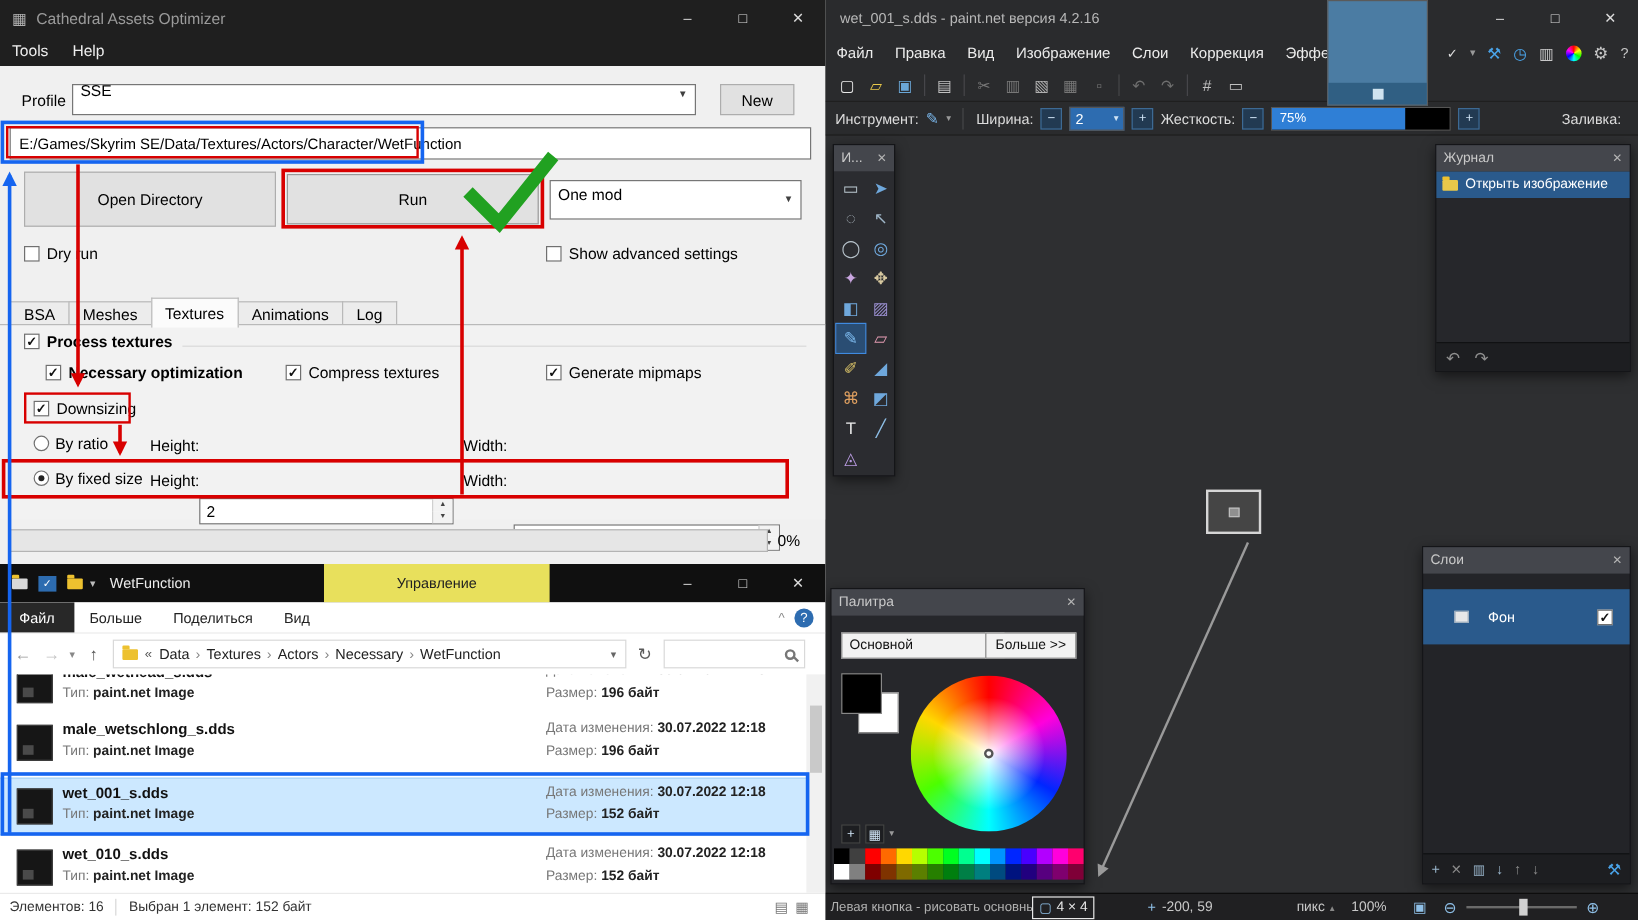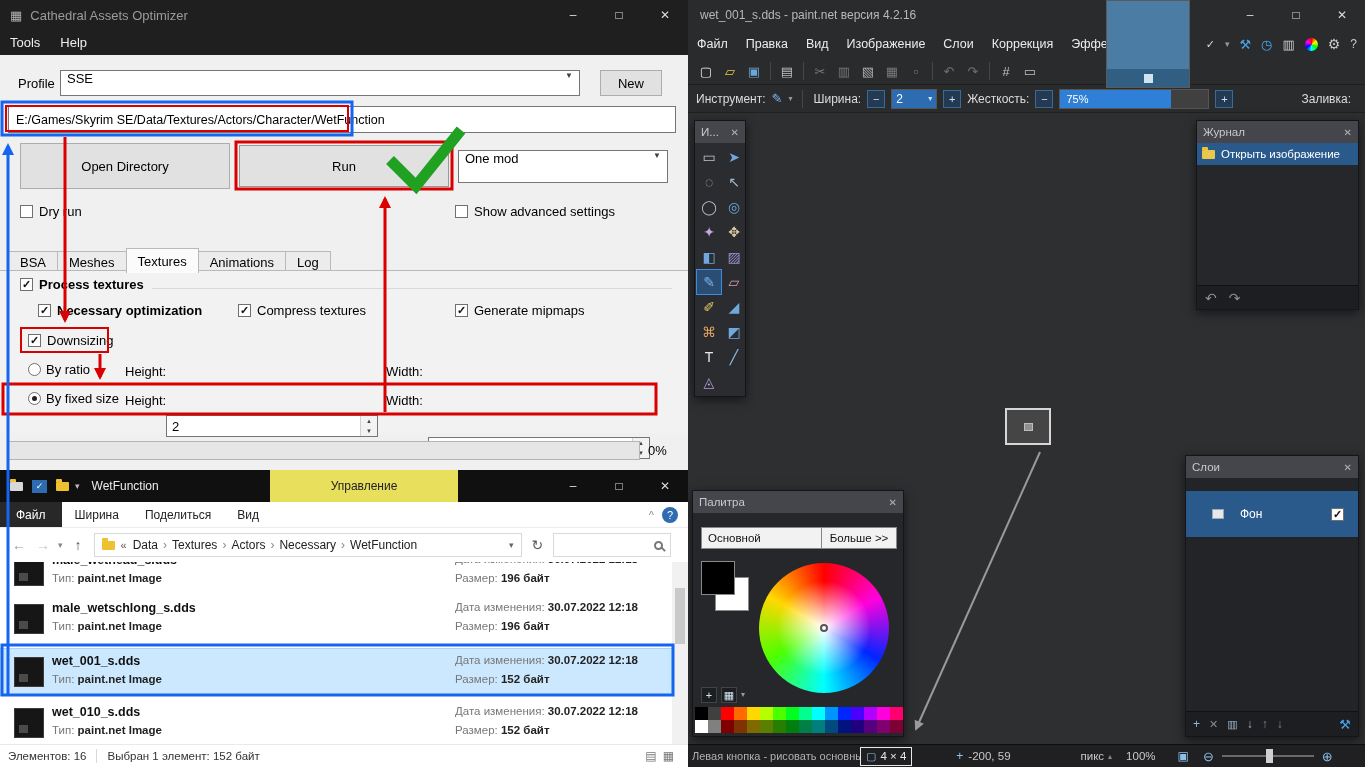--- a/index.html
+++ b/index.html
@@ -3,21 +3,21 @@
 <meta charset="utf-8">
 <style>
   *{margin:0;padding:0;box-sizing:border-box}
   html,body{background:#3a3a3a}
   #root{position:relative;width:1365px;height:767px;overflow:hidden;font-family:"Liberation Sans",sans-serif;background:#2e2f31}
   .abs{position:absolute}
   .f{display:flex;align-items:center}
   .wb{width:46px;height:100%;display:flex;align-items:center;justify-content:center;font-size:12px;color:#dcdcdc}
   
   .btn{background:#e1e1e1;border:1px solid #adadad;color:#000;display:flex;align-items:center;justify-content:center;font-size:13px}
-  .combo{background:#fff;border:1px solid #767676;color:#000;font-size:13px;display:flex;align-items:flex-start;padding:0 6px}
+  .combo{background:#fff;border:1px solid #767676;color:#000;font-size:13px;display:flex;align-items:flex-end;padding:12px 6px}
   .combo .ar{margin-left:auto;font-size:8px;color:#404040}
   .lbl{font-size:13px;color:#000}
   .cb{width:13px;height:13px;border:1px solid #707070;background:#fff;display:inline-flex;align-items:center;justify-content:center;font-size:11px;color:#111;flex:none}
   .cb.on::before{content:"✓";font-weight:bold}
   .radio{width:13px;height:13px;border:1px solid #707070;border-radius:50%;background:#fff;display:inline-block;position:relative;flex:none}
   .radio.on::before{content:"";position:absolute;inset:3px;background:#222;border-radius:50%}
   .spin{background:#fff;border:1px solid #767676;font-size:13px;color:#000;display:flex;align-items:center;padding:0 5px;height:22px;position:relative}
   .spin .ud{position:absolute;right:0;top:0;bottom:0;width:17px;display:flex;flex-direction:column}
   .spin .ud i{flex:1;display:flex;align-items:center;justify-content:center;font-style:normal;font-size:6px;color:#444;background:#f3f3f3;border-left:1px solid #d0d0d0}
   .tab{height:22px;display:flex;align-items:center;padding:0 11px;font-size:13px;color:#000;background:#ececec;border:1px solid #b9b9b9;border-bottom:none;margin-right:-1px}
@@ -185,21 +185,21 @@
       </div>
       <div class="f" style="margin-left:auto;height:100%">
         <span class="wb">–</span>
         <span class="wb">□</span>
         <span class="wb">✕</span>
       </div>
     </div>
 
     <div class="f" style="height:26px;background:#fff;position:relative;border-bottom:1px solid #ececec">
       <span style="background:#282828;color:#fff;font-size:12px;padding:0 16px;height:100%;display:flex;align-items:center">Файл</span>
-      <span class="rtab">Ширина</span>
+      <span class="rtab">Больше</span>
       <span class="rtab">Поделиться</span>
       <span class="rtab">Вид</span>
       <span style="margin-left:auto;margin-right:34px;color:#888;font-size:11px">^</span>
       <span class="abs" style="right:10px;top:5px;width:16px;height:16px;border-radius:50%;background:#2d6cb0;color:#fff;font-size:11px;display:flex;align-items:center;justify-content:center">?</span>
     </div>
 
     <div class="f" style="height:34px;background:#fff">
       <span style="color:#999;font-size:14px;margin-left:12px">←</span>
       <span style="color:#c4c4c4;font-size:14px;margin-left:10px">→</span>
       <span style="color:#888;font-size:9px;margin-left:8px">▾</span>
@@ -324,21 +324,21 @@
       <span class="vsep"></span>
       <span class="pn-label">Ширина:</span>
       <span class="tinybtn">−</span>
       <div class="f" style="width:46px;height:20px;background:#2d6cb0;border:1px solid #555;padding:0 4px">
         <span style="font-size:12px;color:#fff">2</span>
         <span style="margin-left:auto;font-size:8px;color:#cfe3f5">▾</span>
       </div>
       <span class="tinybtn">+</span>
       <span class="pn-label" style="">Жесткость:</span>
       <span class="tinybtn">−</span>
-      <div style="position:relative;width:150px;height:20px;background:#404040;border:1px solid #555">
+      <div style="position:relative;width:150px;height:20px;background:#000000;border:1px solid #555">
         <div style="position: absolute; left: 0px; top: 0px; bottom: 0px; background: rgb(47, 127, 214); width: 75%;"></div>
         <span style="position:absolute;left:6px;top:3px;font-size:11px;color:#fff">75%</span>
       </div>
       <span class="tinybtn">+</span>
       <span class="pn-label" style="margin-left:auto;margin-right:6px">Заливка:</span>
     </div>
 
     <div class="abs" style="left:418px;top:0;width:84px;height:88px;background:#4b7ca3;border:1px solid #5a5a5a">
       <div class="abs" style="left:0;right:0;bottom:0;height:18px;background:#305f83">
         <div class="abs" style="left:37px;top:5px;width:9px;height:9px;background:#cfe3f0"></div>

